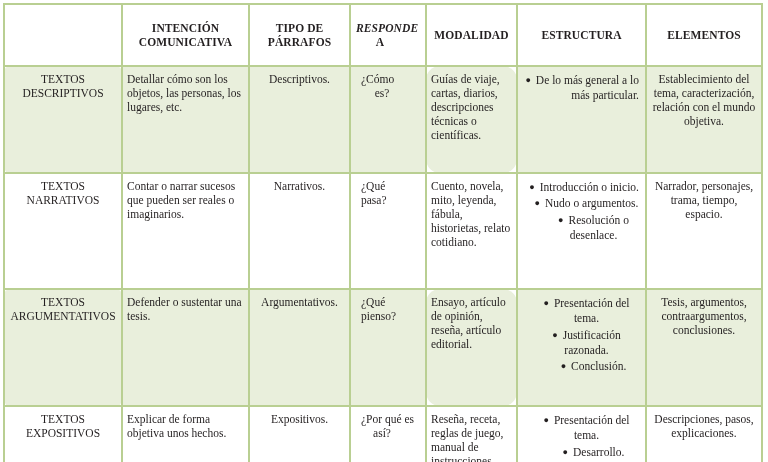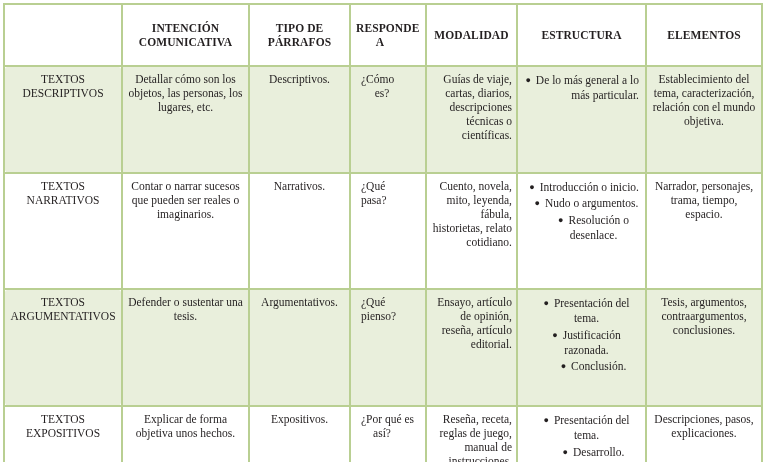--- a/index.html
+++ b/index.html
@@ -62,38 +62,38 @@
     background: #ffffff;
     padding: 4px 3px;
   }
   tr.header-row th.blank-corner {
     background: #ffffff;
   }
   th.respondea-head {
     text-align: center;
     padding-left: 6px;
   }
-  th.respondea-head .ra-line1 { display: block; text-align: left; padding-left: 2px;}
+  th.respondea-head .ra-line1 { display: block; text-align: left; padding-left: 2px; font-style: italic;}
   th.respondea-head .ra-line2 { display: block; text-align: center; padding-right: 16px;}
 
   
   tr.shaded td { background: #e9efdc; }
   tr.plain td  { background: #ffffff; }
 
   td.row-label {
     text-align: center;
     vertical-align: middle;
     font-weight: bold;
     font-size: 11.5px;
     line-height: 1.25;
     border-radius: 6px;
   }
 
-  td.intencion { text-align: center; }
-  td.modalidad { text-align: right; }
+  td.intencion { }
+  td.modalidad { text-align: left; border-radius: 14px; }
   td.elementos { text-align: center; }
   td.responde  { text-align: center; }
   td.tipo      { text-align: center; }
 
   td.responde .q {
     display: block;
     text-align: center;
     padding-right: 12px;
   }
   td.responde .q.first { text-align: left; padding-left: 6px; padding-right: 0; }

